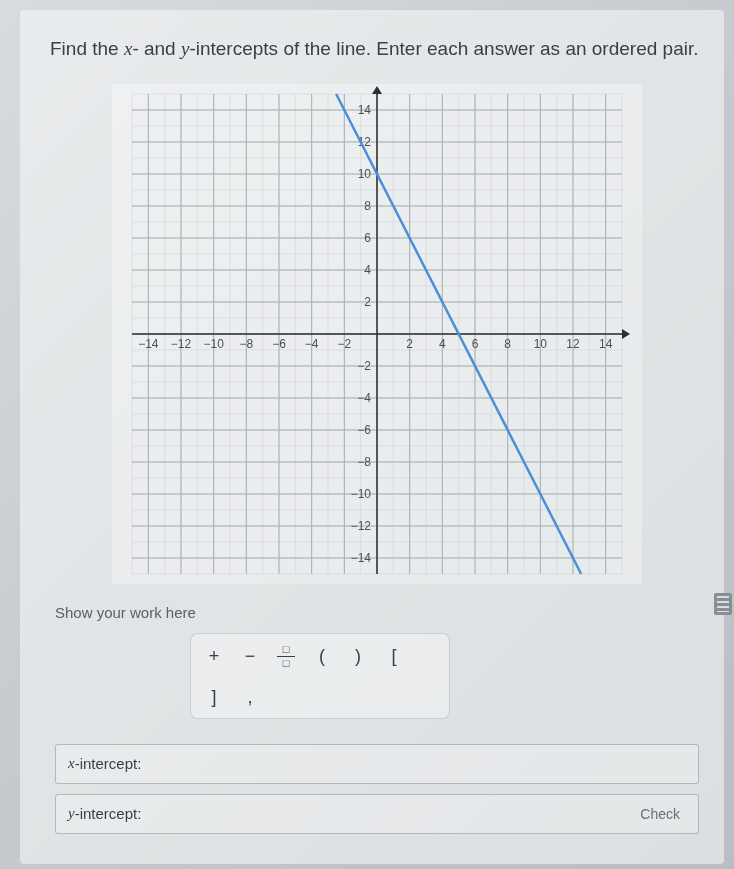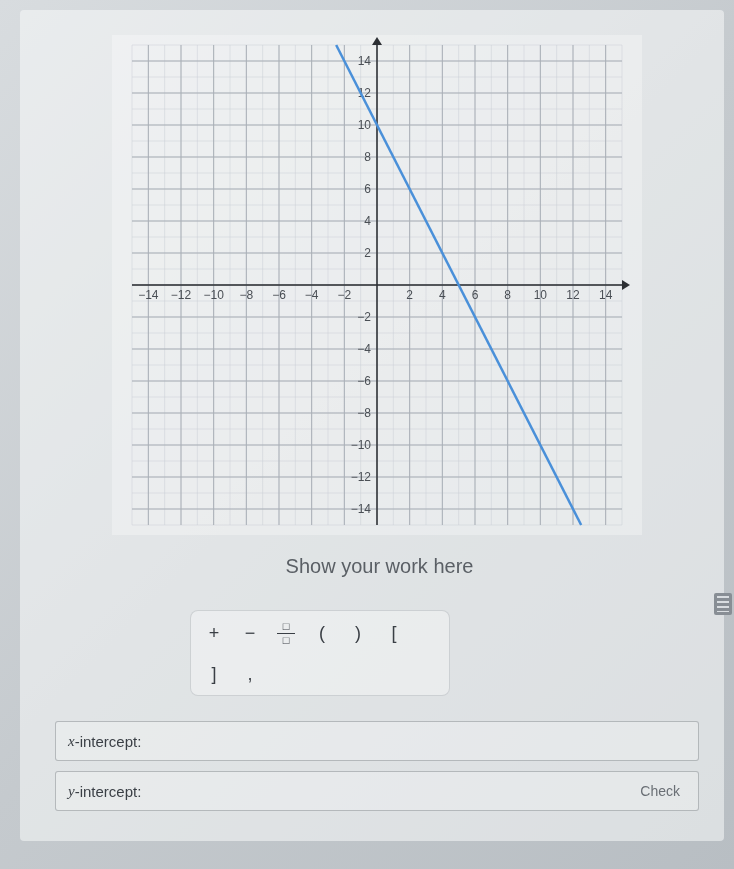--- a/index.html
+++ b/index.html
@@ -36,24 +36,23 @@
 svg.chart {
   background: rgba(255,255,255,0.3);
 }
 .grid-minor { stroke: #c9ced4; stroke-width: 0.5; }
 .grid-major { stroke: #a9afb6; stroke-width: 1; }
 .axis { stroke: #2c2f33; stroke-width: 1.5; }
 .arrowhead { fill: #2c2f33; }
 .tick-label { font: 12px Arial; fill: #4a4f55; }
 .plot-line { stroke: #4a90d9; stroke-width: 2.5; fill: none; }
 .show-work {
-  font-size: 20px;
+  font-size: 15px;
   color: #5a5f65;
-  margin: 15px 0 32px 5px;
-  text-align: center;
+  margin: 15px 0 12px 5px;
 }
 .toolbar {
   margin-left: 140px;
   width: 260px;
   background: rgba(255,255,255,0.35);
   border: 1px solid rgba(150,155,160,0.35);
   border-radius: 8px;
   padding: 10px 14px;
   display: flex;
   flex-wrap: wrap;
@@ -113,20 +112,23 @@
 .side-icon::after {
   content:""; position:absolute; inset:3px;
   background: repeating-linear-gradient(#d9dde1 0 2px, transparent 2px 5px);
 }
 </style>
 </head>
 <body>
 
 <div class="card">
 
+  <div class="prompt">
+    <span>Find the </span><span class="mathvar">x</span><span>- and </span><span class="mathvar">y</span><span>-intercepts of the line. Enter each answer as an ordered pair.</span>
+  </div>
 
   <div class="chart-holder">
     <svg class="chart" width="530" height="500" viewBox="0 0 530 500">
       <g id="grid">
           <line x1="20" y1="10" x2="20" y2="490" class="grid-minor"></line>
           <line x1="36.33333333333333" y1="10" x2="36.33333333333333" y2="490" class="grid-minor"></line>
           <line x1="52.666666666666664" y1="10" x2="52.666666666666664" y2="490" class="grid-minor"></line>
           <line x1="69" y1="10" x2="69" y2="490" class="grid-minor"></line>
           <line x1="85.33333333333333" y1="10" x2="85.33333333333333" y2="490" class="grid-minor"></line>
           <line x1="101.66666666666666" y1="10" x2="101.66666666666666" y2="490" class="grid-minor"></line>

